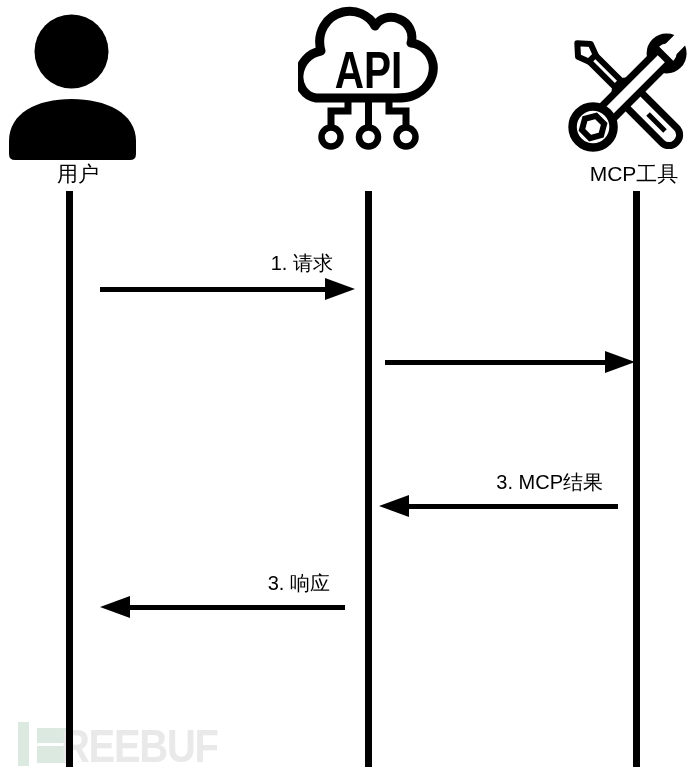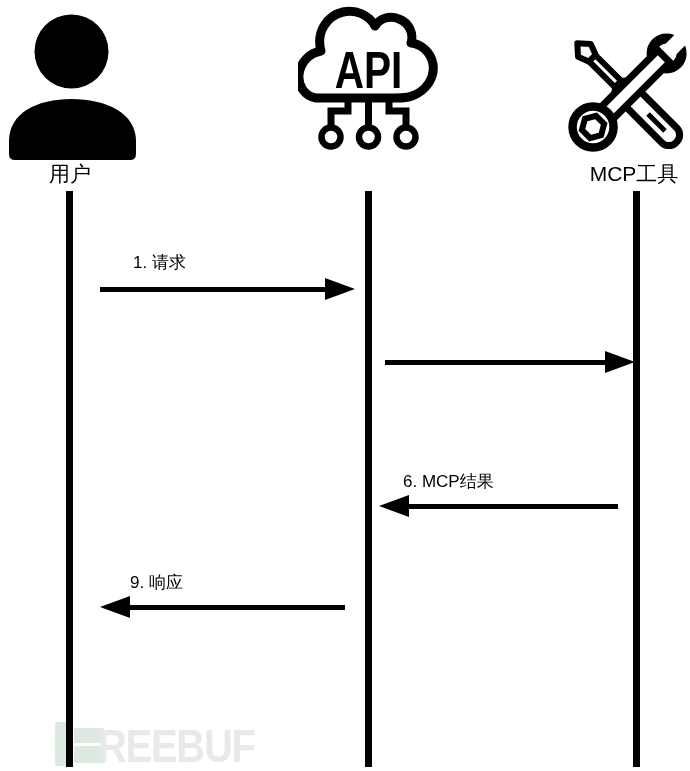--- a/index.html
+++ b/index.html
@@ -1,49 +1,49 @@
 <!DOCTYPE html>
 <html><head>
 <meta charset="utf-8">
 <style>
   html,body{margin:0;padding:0;background:#fff;}
   .stage{
     position:relative;width:690px;height:771px;background:#fff;overflow:hidden;
     font-family:"Liberation Sans","DejaVu Sans",sans-serif;color:#000;
   }
   
-  .watermark{position:absolute;left:18px;top:718px;width:220px;height:53px;margin-left:37px;}
+  .watermark{position:absolute;left:18px;top:718px;width:220px;height:53px;}
   .wm-bar{position:absolute;}
   .wm-bar.v{left:0;top:4px;width:11px;height:44px;}
   .wm-bar.h1{left:19px;top:10px;width:30px;height:15px;}
   .wm-bar.h2{left:19px;top:28px;width:30px;height:17px;}
   .wm-text{
     position:absolute;left:43px;top:4px;font-size:47px;line-height:47px;font-weight:bold;
     letter-spacing:-1.5px;transform:scaleX(0.85);transform-origin:left top;white-space:nowrap;
   }
   
   .actor-icon{position:absolute;}
   .icon-person{left:8px;top:13px;}
   .icon-cloud{left:298px;top:6px;}
   .icon-tools{left:564px;top:28px;}
   .actor-label{
     position:absolute;top:162px;width:140px;text-align:center;
     font-size:21px;line-height:24px;
   }
-  .actor-label.user{left:0px;}
+  .actor-label.user{left:8px;}
   .actor-label.api{left:299px;}
   .actor-label.mcp{left:564px;}
   
   .lifeline{position:absolute;top:191px;width:7px;height:576px;background:#000;}
   .lifeline.user{left:66px;}
   .lifeline.api{left:365px;}
   .lifeline.mcp{left:633px;}
   
   .msg-label{
-    position:absolute;width:200px;text-align:left;font-size:17px;line-height:24px;
+    position:absolute;width:200px;text-align:right;font-size:20px;line-height:24px;
   }
   .msg-label.m1{left:133px;top:251px;}
   .msg-label.m2{left:399px;top:335px;}
   .msg-label.m3{left:403px;top:470px;}
   .msg-label.m4{left:130px;top:571px;}
   .shaft{position:absolute;height:5px;background:#000;}
   .head{position:absolute;width:0;height:0;border-top:11px solid transparent;border-bottom:11px solid transparent;}
   .head.right{border-left:30px solid #000;}
   .head.left{border-right:30px solid #000;}
   .a1-shaft{left:100px;top:287px;width:227px;}
@@ -120,21 +120,21 @@
   <div class="lifeline api"></div>
   <div class="lifeline mcp"></div>
 
   <div class="msg-label m1">1. 请求</div>
   <div class="shaft a1-shaft"></div>
   <div class="head right a1-head"></div>
 
   <div class="shaft a2-shaft"></div>
   <div class="head right a2-head"></div>
 
-  <div class="msg-label m3">6. MCP结果</div>
+  <div class="msg-label m3">3. MCP结果</div>
   <div class="shaft a3-shaft"></div>
   <div class="head left a3-head"></div>
 
-  <div class="msg-label m4">9. 响应</div>
+  <div class="msg-label m4">3. 响应</div>
   <div class="shaft a4-shaft"></div>
   <div class="head left a4-head"></div>
 
 </div>
 
 </body></html>

